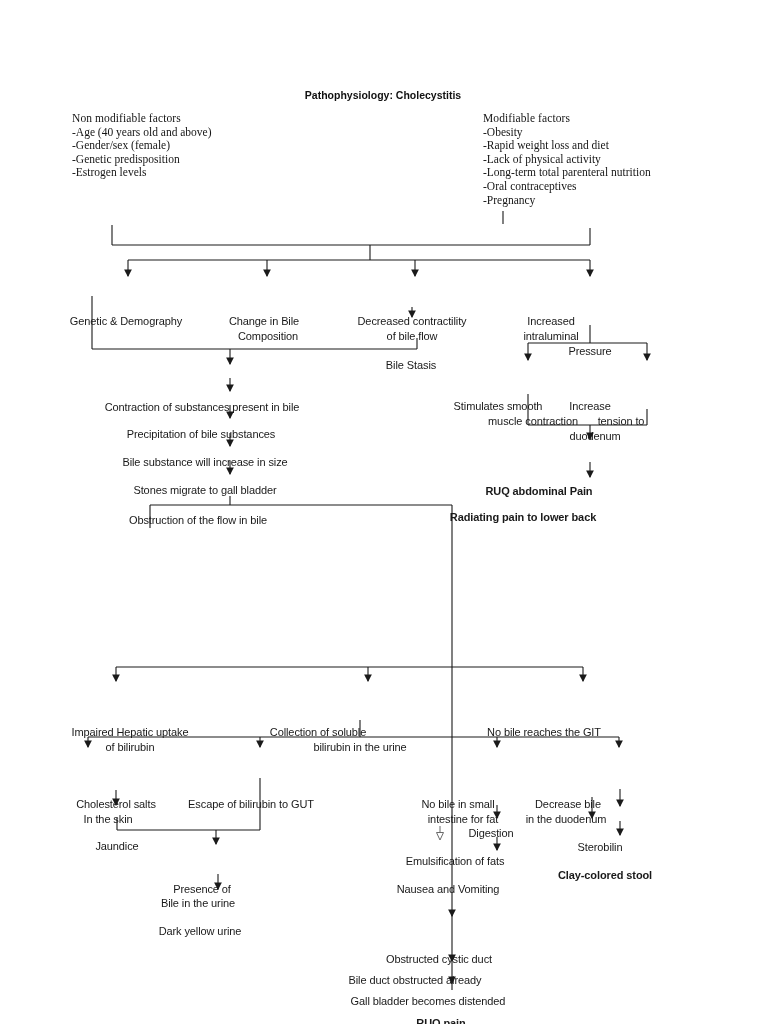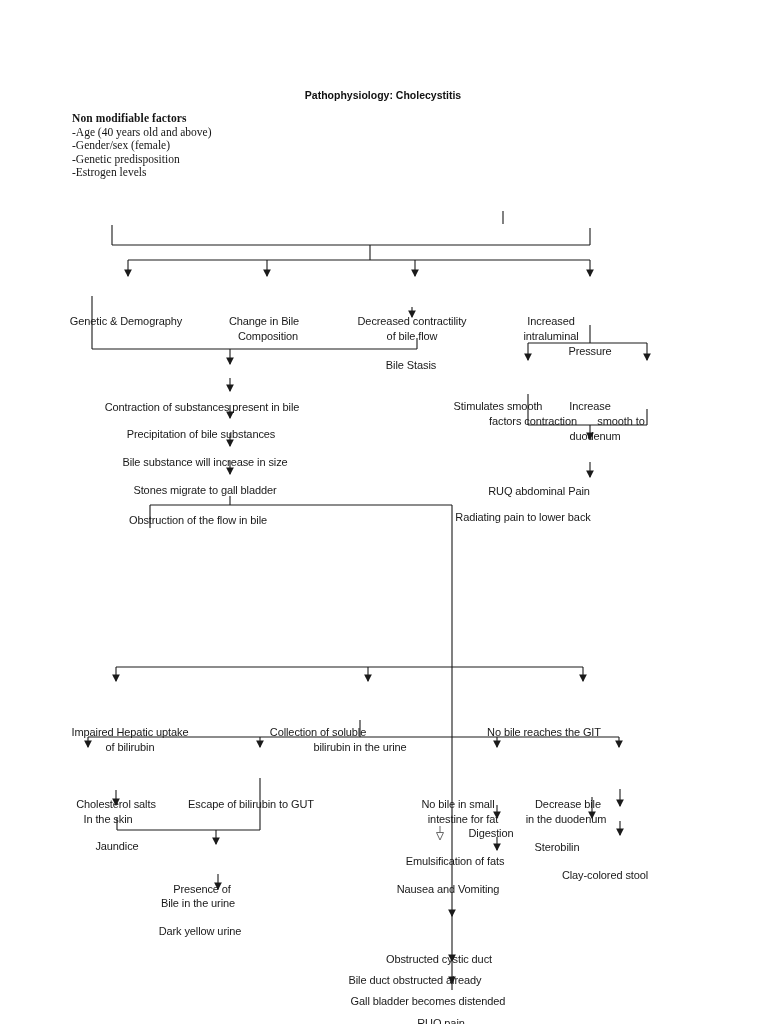--- a/index.html
+++ b/index.html
@@ -1,26 +1,26 @@
 <!DOCTYPE html>
 <html><head>
 <meta charset="utf-8">
 <style>
   html,body{margin:0;padding:0;background:#ffffff;}
   .page{position:relative;width:768px;height:1024px;background:#fff;overflow:hidden;
         font-family:"Liberation Sans",sans-serif;color:#191919;}
   svg.wires{position:absolute;left:0;top:0;z-index:1;}
   .lbl{position:absolute;transform:translate(-50%,-50%);white-space:nowrap;
        font-size:11px;line-height:10px;color:#191919;z-index:2;letter-spacing:-0.1px;margin-top:34px;}
-  .b{font-weight:400;}
+  .b{font-weight:700;}
   .title{position:absolute;transform:translate(-50%,-50%);white-space:nowrap;
          font-size:10.5px;font-weight:700;color:#111;z-index:2;}
   .factors{position:absolute;font-family:"Liberation Serif",serif;font-size:11.5px;
            line-height:13.6px;color:#151515;z-index:2;white-space:nowrap;}
-  .fh{font-weight:700;letter-spacing:0.1px;}
+  .fh{font-weight:400;letter-spacing:0.1px;}
 </style>
 </head>
 <body>
 
 <div class="page">
 
   <svg class="wires" width="768" height="1024" viewBox="0 0 768 1024">
     <defs>
       <marker id="arw" viewBox="0 0 10 10" refX="8.5" refY="5" markerWidth="7" markerHeight="7" orient="auto">
         <path d="M0,0 L10,5 L0,10 Z" fill="#1a1a1a"></path>
@@ -86,41 +86,50 @@
   <div class="title" style="left:383px;top:95px">Pathophysiology: Cholecystitis</div>
 
   <div class="factors" style="left:72px;top:112px">
     <div class="fh">Non modifiable factors</div>
     <div>-Age (40 years old and above)</div>
     <div>-Gender/sex (female)</div>
     <div>-Genetic predisposition</div>
     <div>-Estrogen levels</div>
   </div>
 
+  <div class="factors" style="left:483px;top:112px">
+    <div class="fh">Modifiable factors</div>
+    <div>-Obesity</div>
+    <div>-Rapid weight loss and diet</div>
+    <div>-Lack of physical activity</div>
+    <div>-Long-term total parenteral nutrition</div>
+    <div>-Oral contraceptives</div>
+    <div>-Pregnancy</div>
+  </div>
 
   <div class="lbl" style="left:126px;top:287px">Genetic &amp; Demography</div>
   <div class="lbl" style="left:264px;top:287px">Change in Bile</div>
   <div class="lbl" style="left:268px;top:302px">Composition</div>
   <div class="lbl" style="left:412px;top:287px">Decreased contractility</div>
   <div class="lbl" style="left:412px;top:302px">of bile flow</div>
   <div class="lbl" style="left:411px;top:331px">Bile Stasis</div>
   <div class="lbl" style="left:551px;top:287px">Increased</div>
   <div class="lbl" style="left:551px;top:302px">intraluminal</div>
   <div class="lbl" style="left:590px;top:317px">Pressure</div>
 
   <div class="lbl" style="left:202px;top:373px">Contraction of substances present in bile</div>
   <div class="lbl" style="left:201px;top:400px">Precipitation of bile substances</div>
   <div class="lbl" style="left:205px;top:428px">Bile substance will increase in size</div>
   <div class="lbl" style="left:205px;top:456px">Stones migrate to gall bladder</div>
   <div class="lbl" style="left:198px;top:486px">Obstruction of the flow in bile</div>
 
   <div class="lbl" style="left:498px;top:372px">Stimulates smooth</div>
-  <div class="lbl" style="left:533px;top:387px">factors contraction</div>
+  <div class="lbl" style="left:533px;top:387px">muscle contraction</div>
   <div class="lbl" style="left:590px;top:372px">Increase</div>
-  <div class="lbl" style="left:621px;top:387px">smooth to</div>
+  <div class="lbl" style="left:621px;top:387px">tension to</div>
   <div class="lbl" style="left:595px;top:402px">duodenum</div>
   <div class="lbl b" style="left:539px;top:457px">RUQ abdominal Pain</div>
   <div class="lbl b" style="left:523px;top:483px">Radiating pain to lower back</div>
 
   <div class="lbl" style="left:130px;top:698px">Impaired Hepatic uptake</div>
   <div class="lbl" style="left:130px;top:713px">of bilirubin</div>
   <div class="lbl" style="left:318px;top:698px">Collection of soluble</div>
   <div class="lbl" style="left:360px;top:713px">bilirubin in the urine</div>
   <div class="lbl" style="left:544px;top:698px">No bile reaches the GIT</div>
 
@@ -128,21 +137,21 @@
   <div class="lbl" style="left:108px;top:785px">In the skin</div>
   <div class="lbl" style="left:117px;top:812px">Jaundice</div>
   <div class="lbl" style="left:251px;top:770px">Escape of bilirubin to GUT</div>
   <div class="lbl" style="left:458px;top:770px">No bile in small</div>
   <div class="lbl" style="left:463px;top:785px">intestine for fat</div>
   <div class="lbl" style="left:491px;top:799px">Digestion</div>
   <div class="lbl" style="left:455px;top:827px">Emulsification of fats</div>
   <div class="lbl" style="left:448px;top:855px">Nausea and Vomiting</div>
   <div class="lbl" style="left:568px;top:770px">Decrease bile</div>
   <div class="lbl" style="left:566px;top:785px">in the duodenum</div>
-  <div class="lbl" style="left:557px;top:813px">Sterobilin</div>
+  <div class="lbl" style="left:600px;top:813px">Sterobilin</div>
   <div class="lbl b" style="left:605px;top:841px">Clay-colored stool</div>
 
   <div class="lbl" style="left:202px;top:855px">Presence of</div>
   <div class="lbl" style="left:198px;top:869px">Bile in the urine</div>
   <div class="lbl" style="left:200px;top:897px">Dark yellow urine</div>
 
   <div class="lbl" style="left:439px;top:925px">Obstructed cystic duct</div>
   <div class="lbl" style="left:415px;top:946px">Bile duct obstructed already</div>
   <div class="lbl" style="left:428px;top:967px">Gall bladder becomes distended</div>
   <div class="lbl b" style="left:441px;top:989px">RUQ pain</div>

